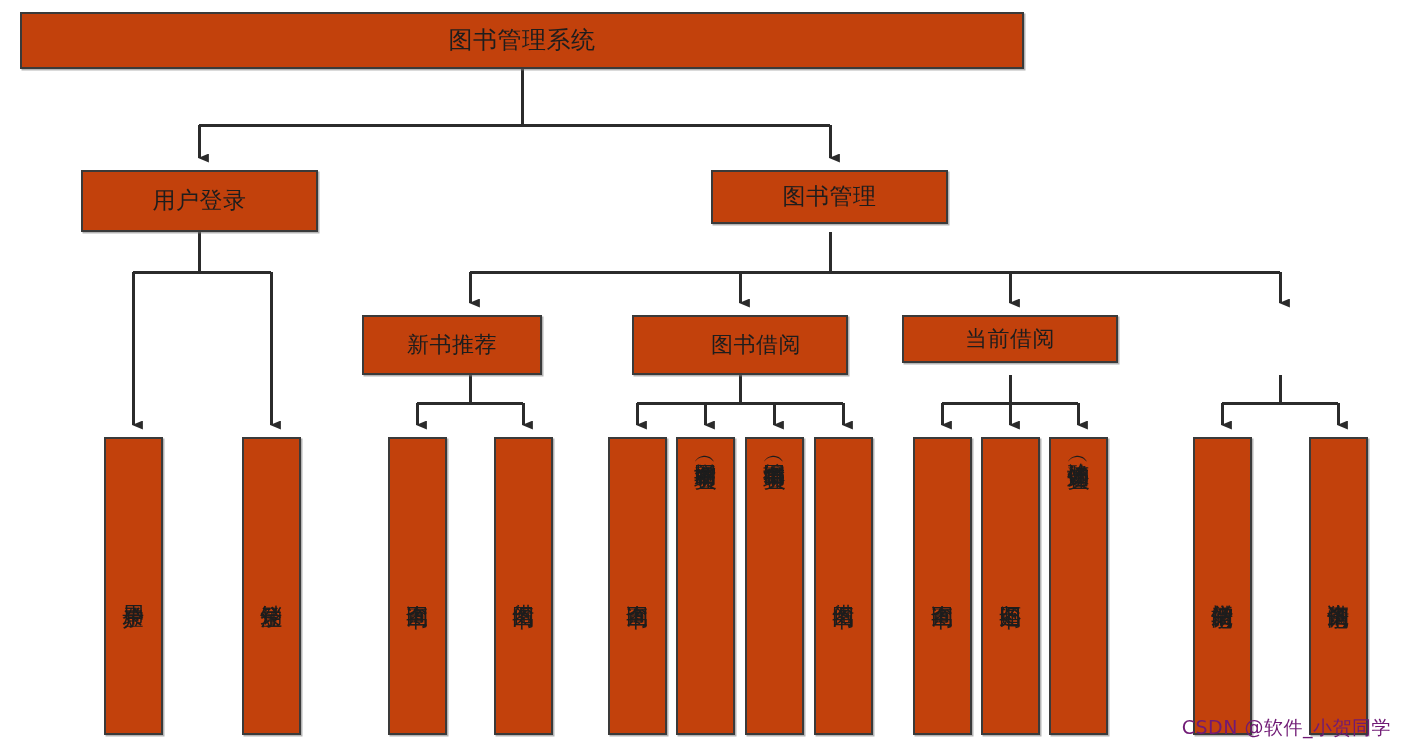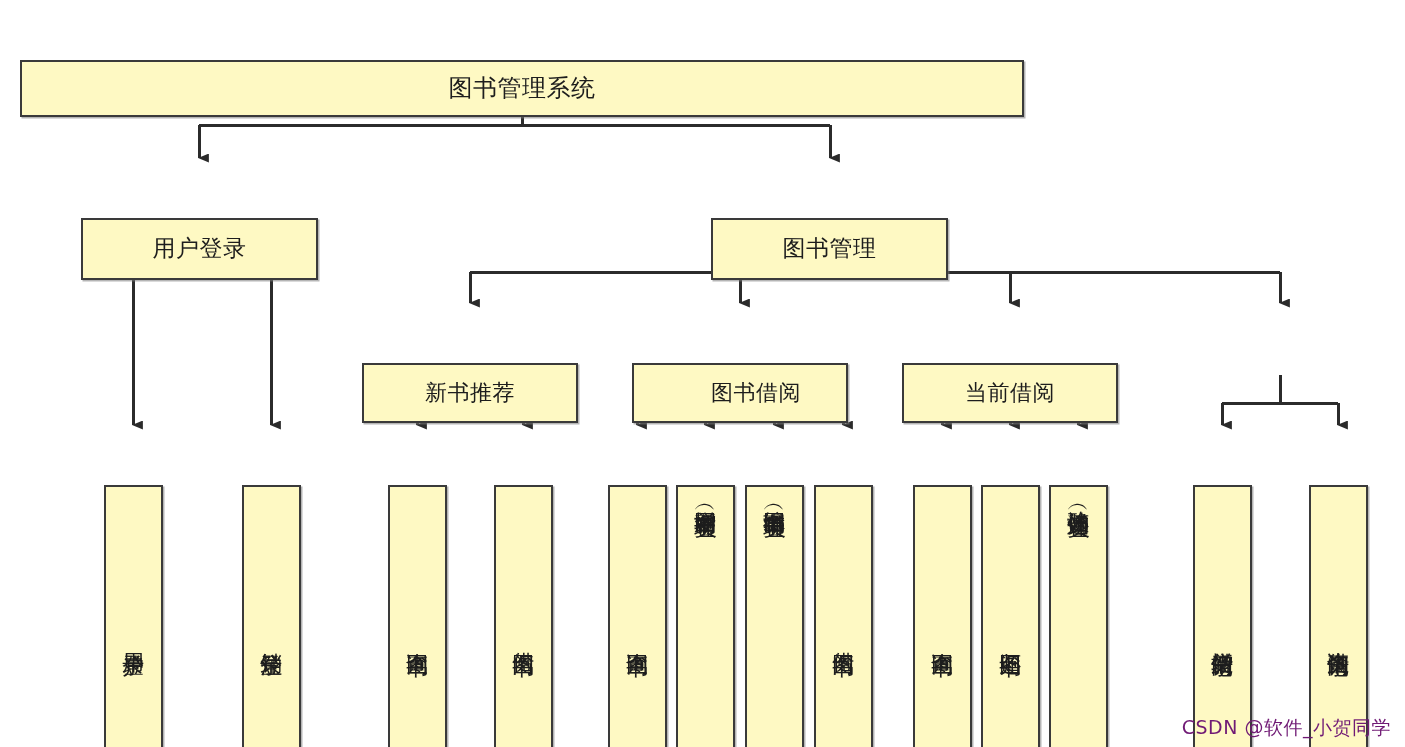--- a/index.html
+++ b/index.html
@@ -22,29 +22,28 @@
     position: absolute;
     left: 0;
     top: 0;
     width: 1405px;
     height: 747px;
     pointer-events: none;
   }
   .node {
     position: absolute;
     box-sizing: border-box;
-    background: #fef9c3;
+    background: #c2410c;
     border: 2.5px solid #3a3a3a;
     box-shadow: 1.5px 1.5px 0 rgba(120,120,120,0.55);
     display: flex;
     align-items: center;
     justify-content: center;
     color: #1d1d1d;
     z-index: 2;
-    margin-top: 48px;
   }
   .node .label {
     display: block;
     text-align: center;
     line-height: 1.18;
     white-space: pre;
   }
   
   .node.horiz .label {
     font-size: 23px;
@@ -159,31 +158,31 @@
     </g>
   </svg>
 
   <div class="node horiz root" style="left:20px; top:12px; width:1004px; height:57px;">
     <span class="label">图书管理系统</span>
   </div>
 
   <div class="node horiz lvl2" style="left:81px; top:170px; width:237px; height:62px;">
     <span class="label">用户登录</span>
   </div>
-  <div class="node horiz lvl2" style="left:711px; top:170px; width:237px; height:62px;">
+  <div class="node horiz lvl2" style="left:711px; top:170px; width:237px; height:54px;">
     <span class="label">图书管理</span>
   </div>
 
-  <div class="node horiz lvl3" style="left:362px; top:315px; width:216px; height:60px;">
+  <div class="node horiz lvl3" style="left:362px; top:315px; width:180px; height:60px;">
     <span class="label">新书推荐</span>
   </div>
   <div class="node horiz lvl3" style="left:632px; top:315px; width:216px; height:60px;padding-left:32px;">
     <span class="label">图书借阅</span>
   </div>
-  <div class="node horiz lvl3" style="left:902px; top:315px; width:216px; height:60px;">
+  <div class="node horiz lvl3" style="left:902px; top:315px; width:216px; height:48px;">
     <span class="label">当前借阅</span>
   </div>
 
   <div class="node leaf center" style="left:104px; top:437px; width:59px; height:298px;">
     <span class="label">用户登录</span>
   </div>
   <div class="node leaf center" style="left:242px; top:437px; width:59px; height:298px;">
     <span class="label">注销登录</span>
   </div>
 

